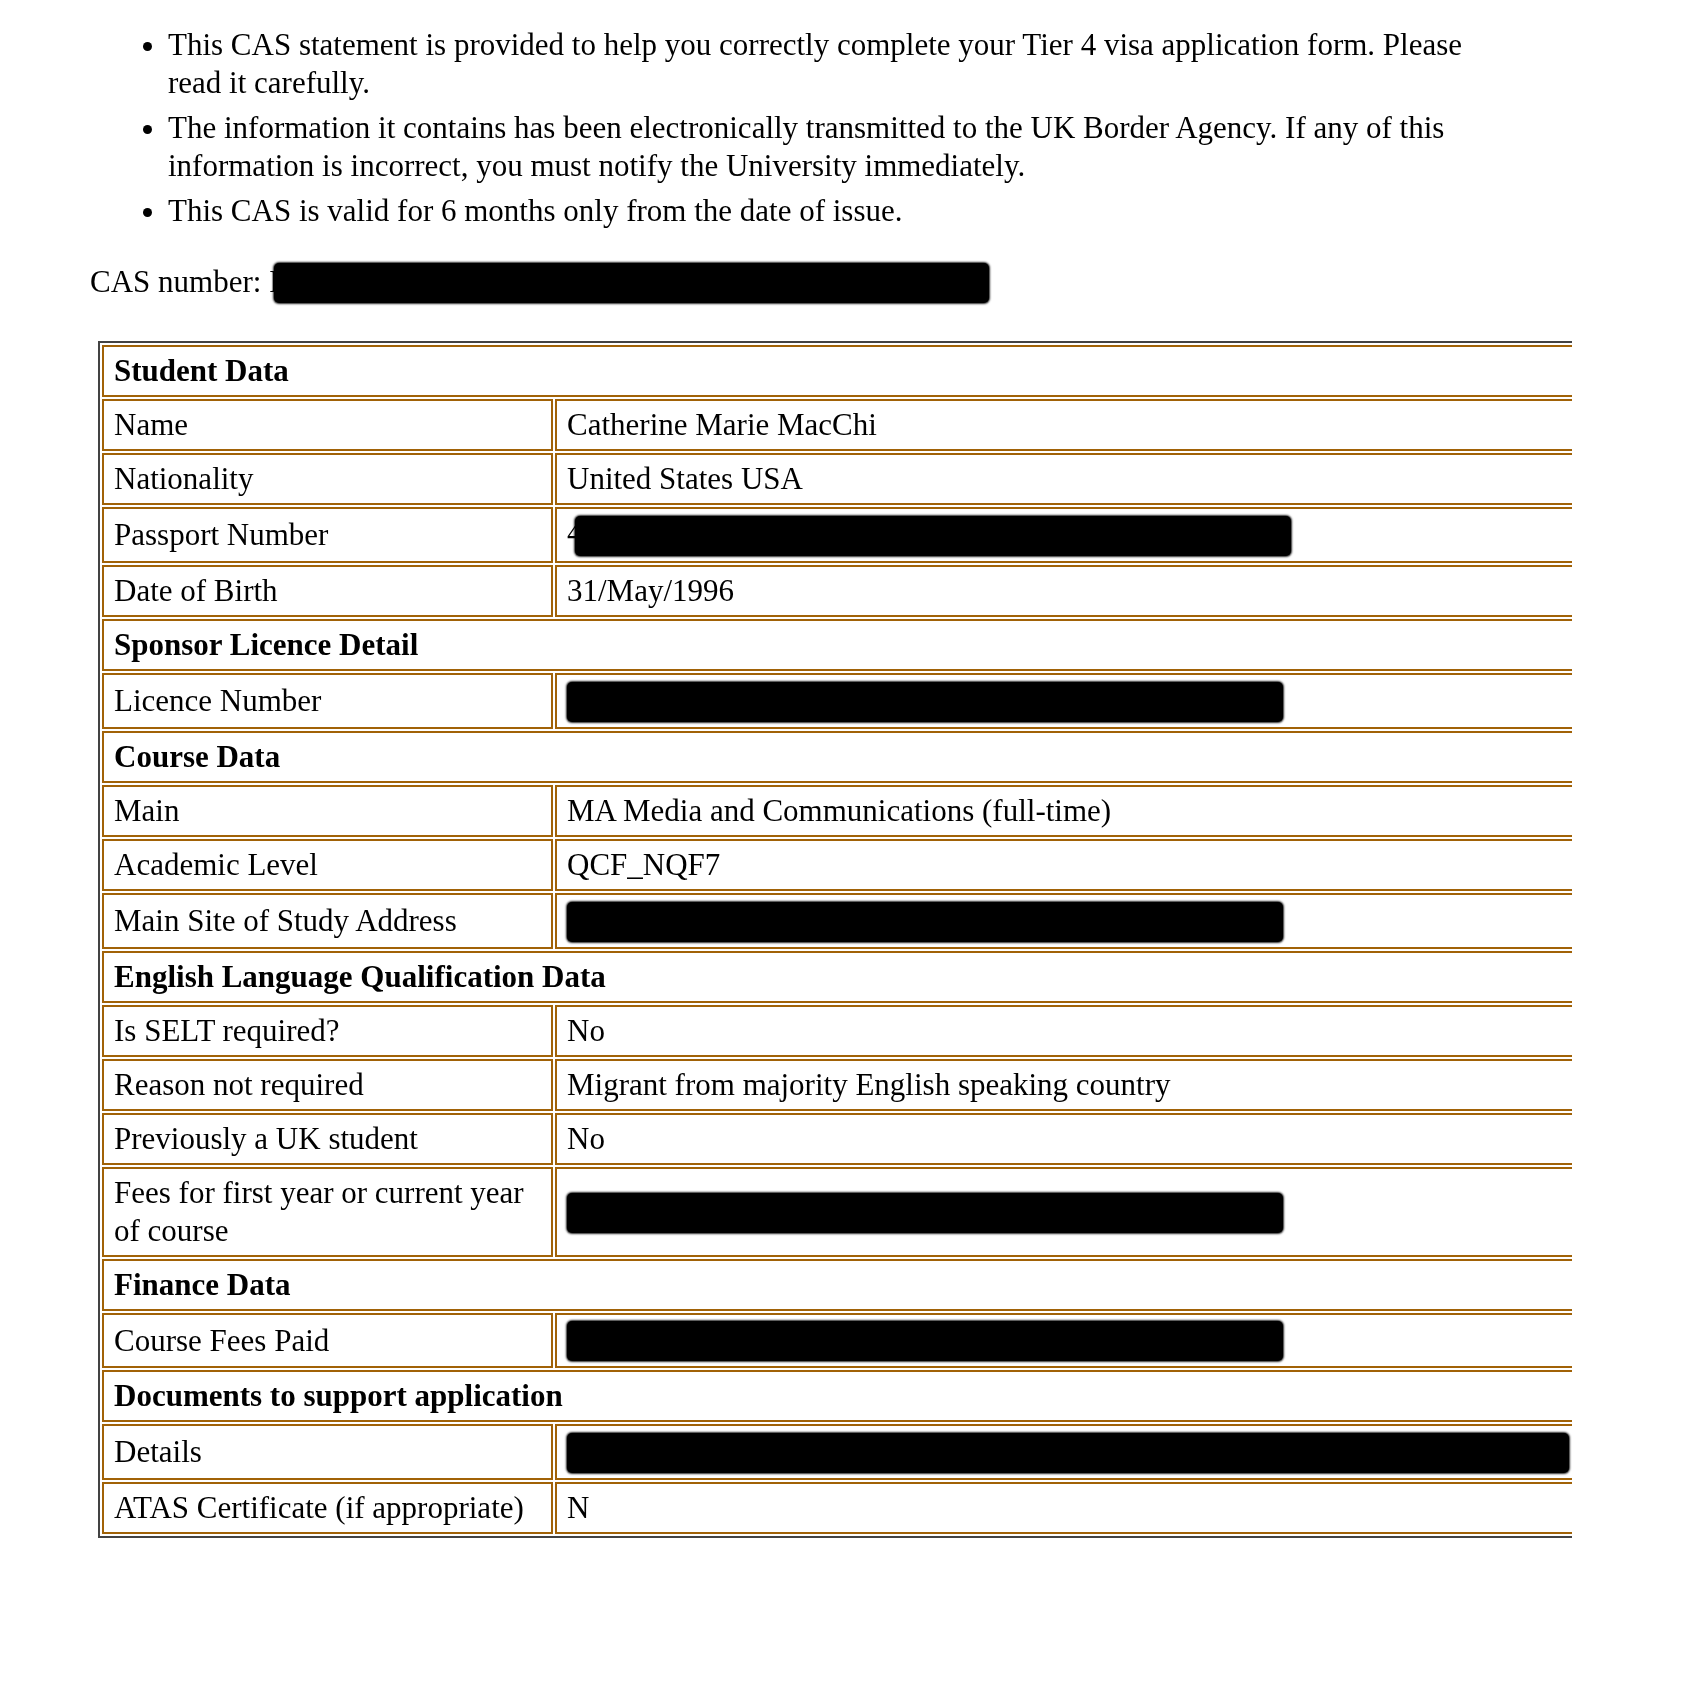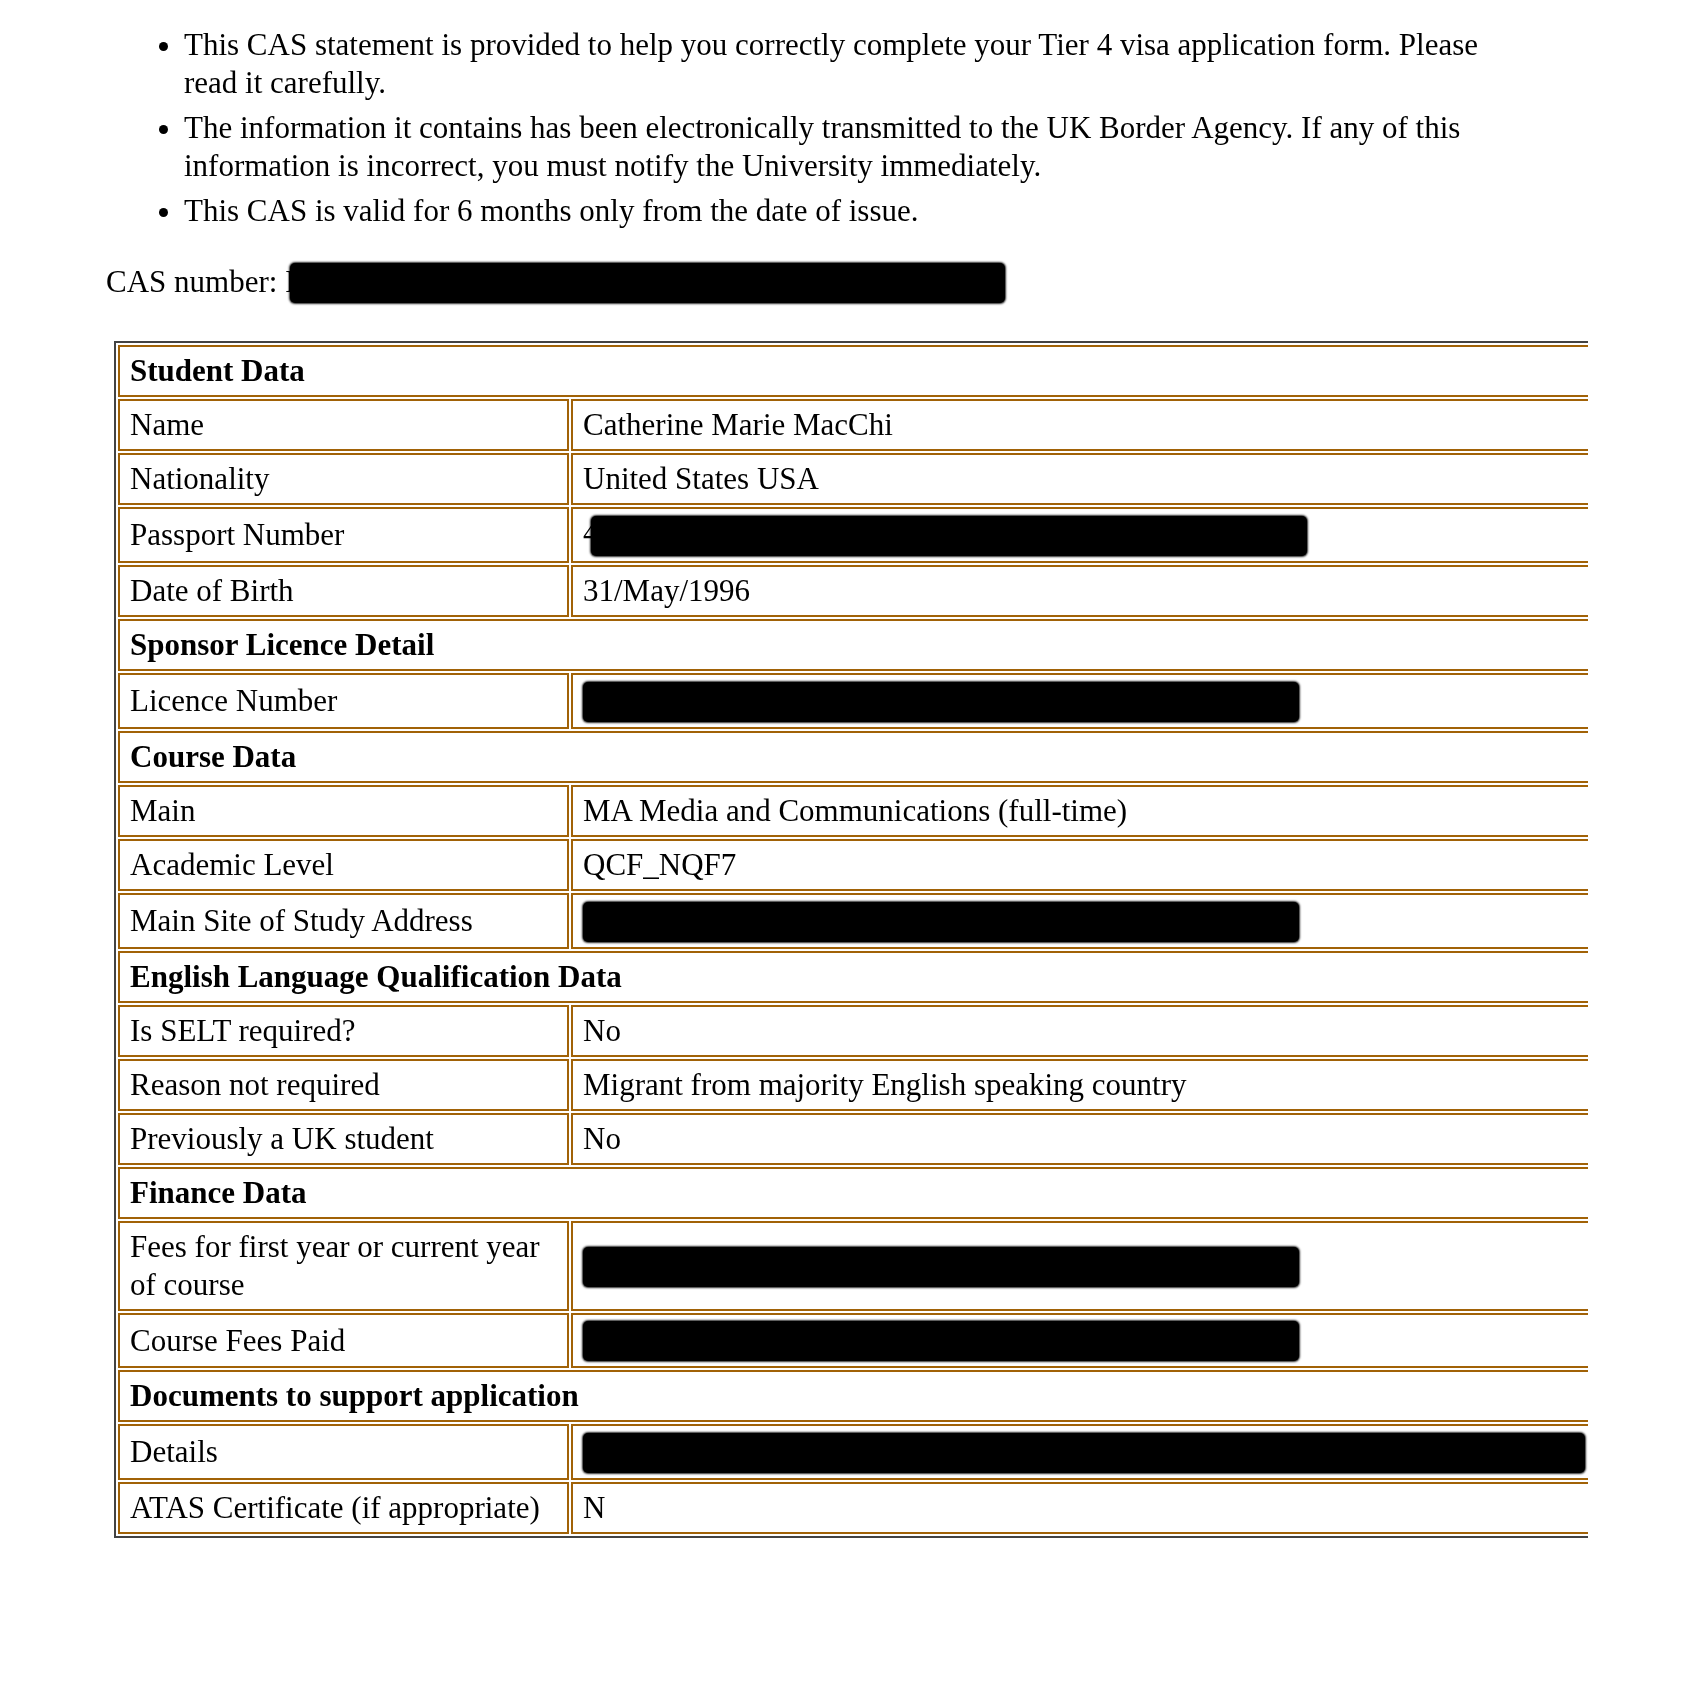--- a/index.html
+++ b/index.html
@@ -8,21 +8,20 @@
     background: #ffffff;
     font-family: "Liberation Serif", "DejaVu Serif", serif;
     color: #000000;
   }
   .page {
     position: relative;
     width: 1572px;
     height: 1704px;
     background: #ffffff;
     overflow: hidden;
-    padding-left: 16px;
   }
   ul.notes {
     margin: 0;
     padding: 26px 0 0 168px;
     width: 1300px;
     list-style: disc outside;
   }
   ul.notes li {
     font-size: 31px;
     line-height: 38px;
@@ -152,25 +151,25 @@
       <td>Reason not required</td>
       <td colspan="3" class="valcell">Migrant from majority English speaking country</td>
     </tr>
 
     <tr>
       <td>Previously a UK student</td>
       <td colspan="3" class="valcell">No</td>
     </tr>
 
     <tr>
-      <td class="section" colspan="4">Finance Data</td>
+      <td>Fees for first year or current year of course</td>
+      <td colspan="3" class="valcell"><span class="redaction-bar bar-std"></span></td>
     </tr>
     <tr>
-      <td>Fees for first year or current year of course</td>
-      <td colspan="3" class="valcell"><span class="redaction-bar bar-std"></span></td>
+      <td class="section" colspan="4">Finance Data</td>
     </tr>
     <tr>
       <td>Course Fees Paid</td>
       <td colspan="3" class="valcell"><span class="redaction-bar bar-std"></span></td>
     </tr>
 
     <tr>
       <td class="section" colspan="4">Documents to support application</td>
     </tr>
     <tr>

